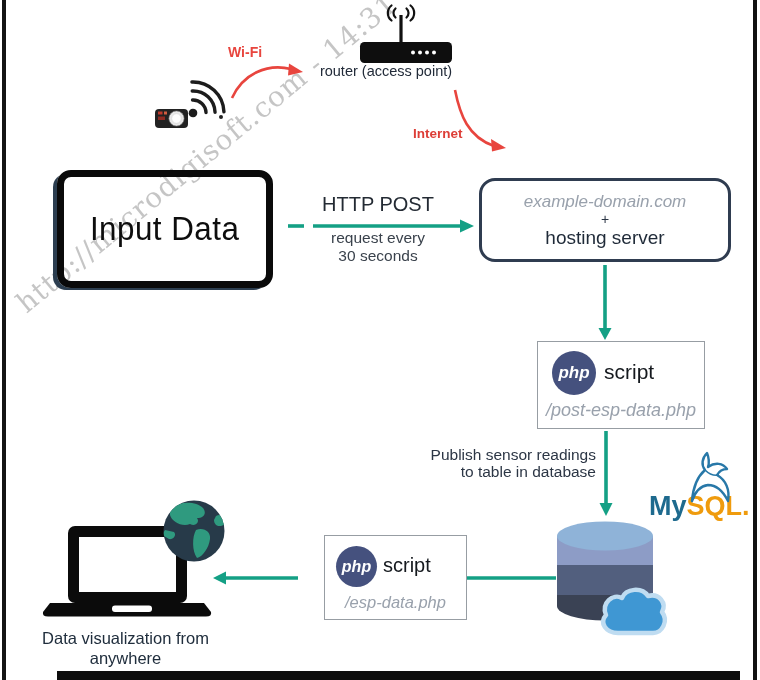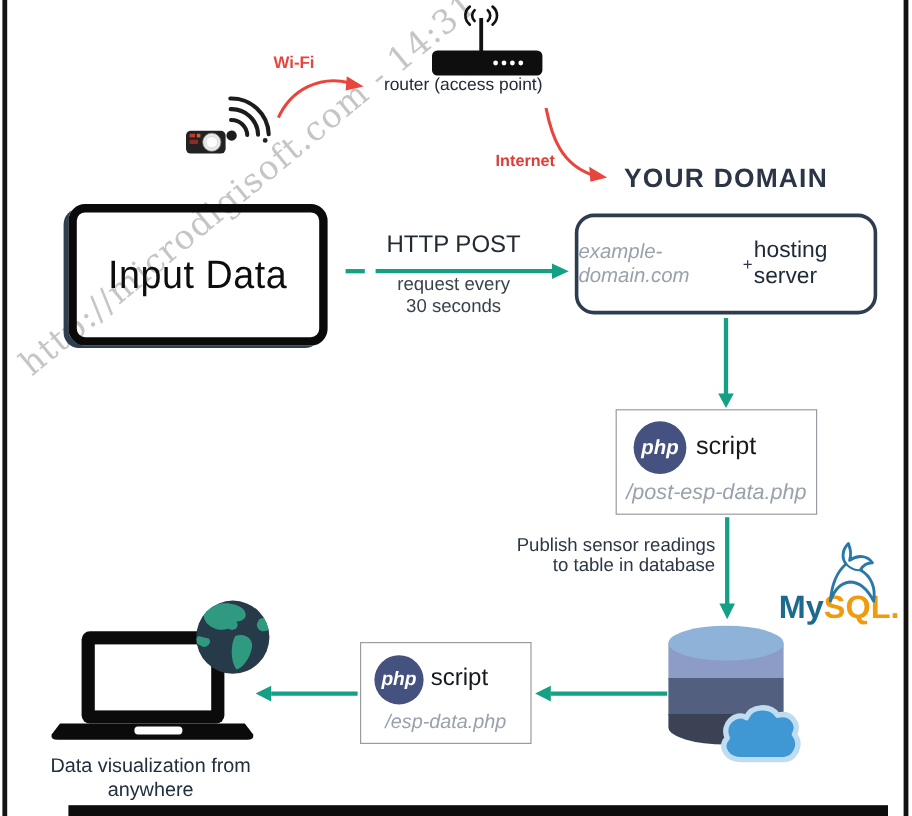--- a/index.html
+++ b/index.html
@@ -22,37 +22,37 @@
   
   .lbl{z-index:3;color:#2A3444;}
   .wifi-lbl{left:228px;top:44px;font-size:14px;font-weight:bold;color:#E8453E;}
   .router-lbl{left:310px;top:63px;width:152px;text-align:center;font-size:14.5px;color:#222B39;}
   .internet-lbl{left:413px;top:126px;font-size:13.5px;font-weight:bold;color:#DD3E37;}
   .your-domain{left:505px;top:136px;width:200px;text-align:center;font-size:22px;
     font-weight:bold;letter-spacing:1px;color:#2B3545;}
 
   .domain-box{left:479px;top:178px;width:252px;height:84px;box-sizing:border-box;
     border:3px solid #2F3C50;border-radius:16px;background:#fff;z-index:3;
-    display:flex;flex-direction:row;align-items:center;justify-content:center;gap:1px;}
+    display:flex;flex-direction:column;align-items:center;justify-content:center;gap:1px;}
   .domain-box .domain{font-style:italic;font-size:17px;color:#99A1AC;}
   .domain-box .plus{font-size:14px;color:#2B3545;line-height:13px;}
   .domain-box .server{font-size:19px;color:#1F2A38;}
 
   .input-box{left:57px;top:170px;width:216px;height:118px;box-sizing:border-box;
     border:7px solid #0a0a0a;border-radius:14px;background:transparent;z-index:3;
     box-shadow:-5px 3px 0 -1px #2c3e50;
     display:flex;align-items:center;justify-content:center;}
   .input-box span{font-size:33px;color:#0d0d0d;transform:scaleX(0.95);letter-spacing:0.5px;}
 
   .http-title{left:298px;top:193px;width:160px;text-align:center;font-size:20px;color:#232A33;}
   .http-sub{left:298px;top:229px;width:160px;text-align:center;font-size:15.5px;
     color:#3A424C;line-height:18px;}
   .http-sub span{display:block;}
 
-  .php-box{box-sizing:border-box;border:1.5px solid #979DA3;background:#fff;z-index:3;}
+  .php-box{box-sizing:border-box;border:1.5px solid #979DA3;background:#fff;z-index:3;margin-left:24px;}
   .php-box1{left:513px;top:341px;width:168px;height:88px;}
   .php-box2{left:300px;top:535px;width:143px;height:85px;}
   .php-badge{position:absolute;border-radius:50%;background:#45517E;color:#fff;
     display:flex;align-items:center;justify-content:center;
     font-style:italic;font-weight:bold;}
   .php-box1 .php-badge{left:14px;top:9px;width:44px;height:44px;font-size:17px;}
   .php-box2 .php-badge{left:11px;top:10px;width:41px;height:41px;font-size:16px;}
   .script-lbl{position:absolute;font-size:21px;color:#15191E;}
   .php-box1 .script-lbl{left:66px;top:18px;}
   .php-box2 .script-lbl{left:58px;top:18px;font-size:20px;}
@@ -193,21 +193,20 @@
                  C192,551 192,537 196,530 Z"></path>
         <path d="M216,516 C222,513 227,518 225,524 C220,528 214,526 214,520 Z"></path>
         <path d="M165,530 l9,2 c3,3 -1,8 -5,7 l-7,-4 z"></path>
       </g>
     </g>
   </svg>
 
   <div class="abs lbl wifi-lbl">Wi-Fi</div>
   <div class="abs lbl router-lbl">router (access point)</div>
   <div class="abs lbl internet-lbl">Internet</div>
-  <div class="abs lbl your-domain">YOUR DOMAIN</div>
 
   <div class="abs input-box">
     <span>Input Data</span>
   </div>
 
   <div class="abs lbl http-title">HTTP POST</div>
   <div class="abs lbl http-sub">
     <span>request every</span>
     <span>30 seconds</span>
   </div>

